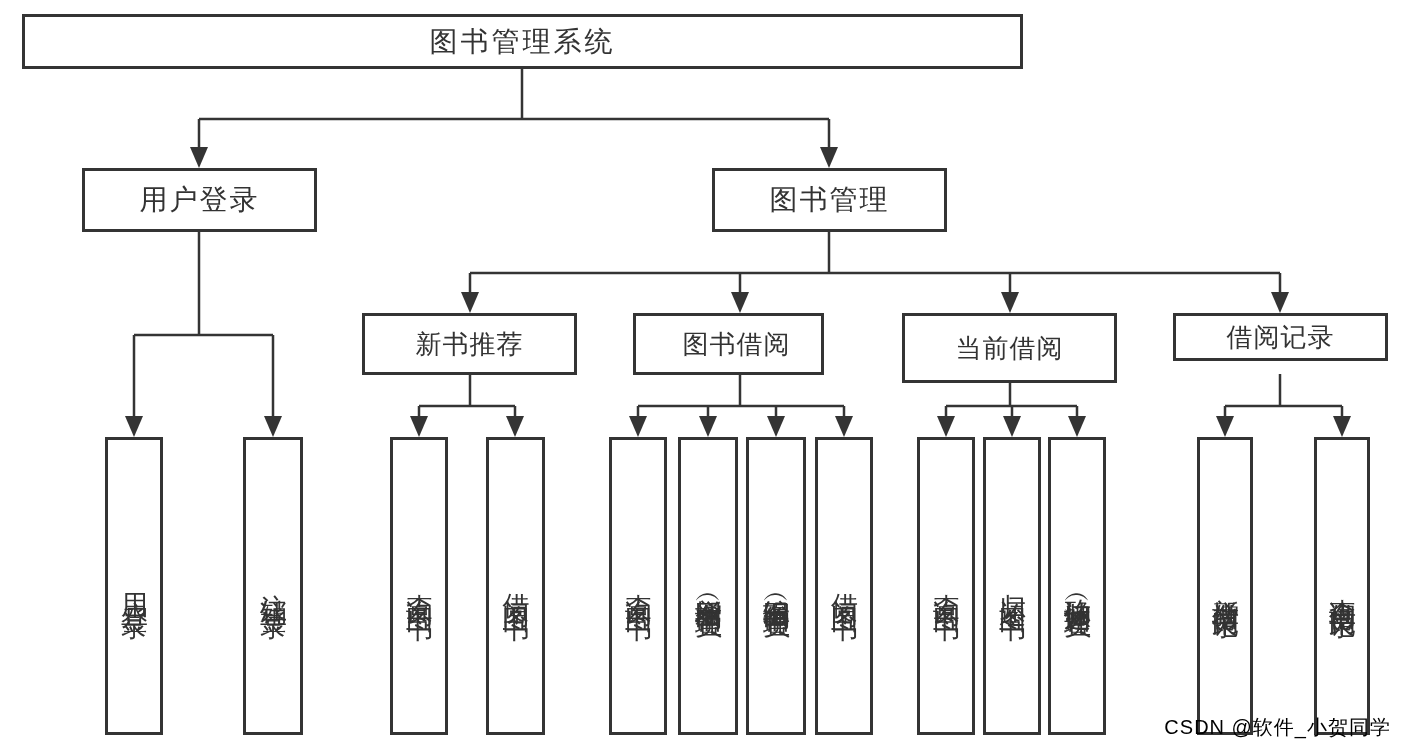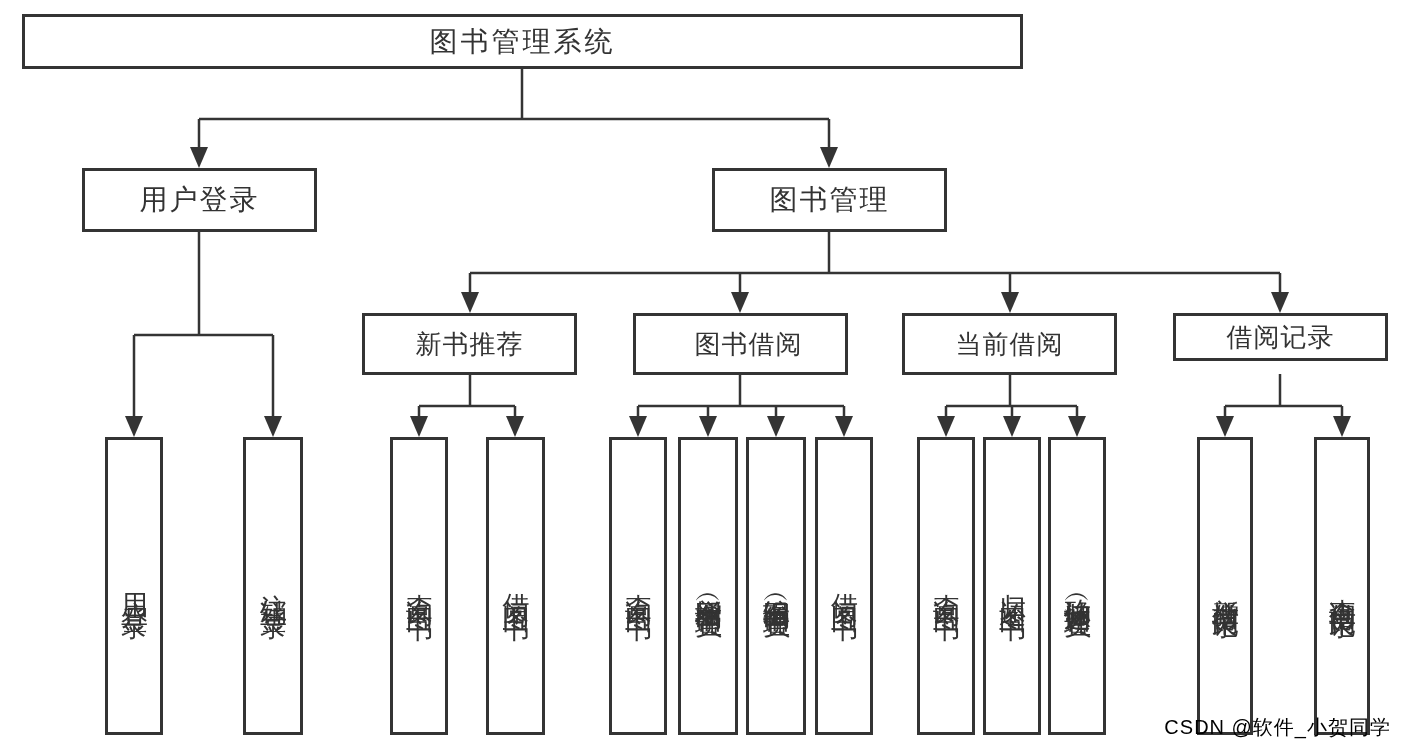--- a/index.html
+++ b/index.html
@@ -93,24 +93,24 @@
   <div class="node lvl2" style="left:82px;top:168px;width:235px;height:64px;">
     <span>用户登录</span>
   </div>
   <div class="node lvl3" style="left:362px;top:313px;width:215px;height:62px;">
     <span>新书推荐</span>
   </div>
 
   <div class="node lvl2" style="left:712px;top:168px;width:235px;height:64px;">
     <span>图书管理</span>
   </div>
-  <div class="node lvl3" style="left:633px;top:313px;width:215px;height:62px;padding-left:16px;">
+  <div class="node lvl3" style="left:633px;top:313px;width:191px;height:62px;padding-left:16px;">
     <span>图书借阅</span>
   </div>
-  <div class="node lvl3" style="left:902px;top:313px;width:215px;height:62px;">
+  <div class="node lvl3" style="left:902px;top:313px;width:215px;height:70px;">
     <span>当前借阅</span>
   </div>
   <div class="node lvl3" style="left:1173px;top:313px;width:215px;height:48px;">
     <span>借阅记录</span>
   </div>
 
   <div class="node vbox" style="left:105px;top:437px;width:58px;height:298px;">
     <span class="vlbl ls4">用户登录</span>
   </div>
   <div class="node vbox" style="left:243px;top:437px;width:60px;height:298px;">

